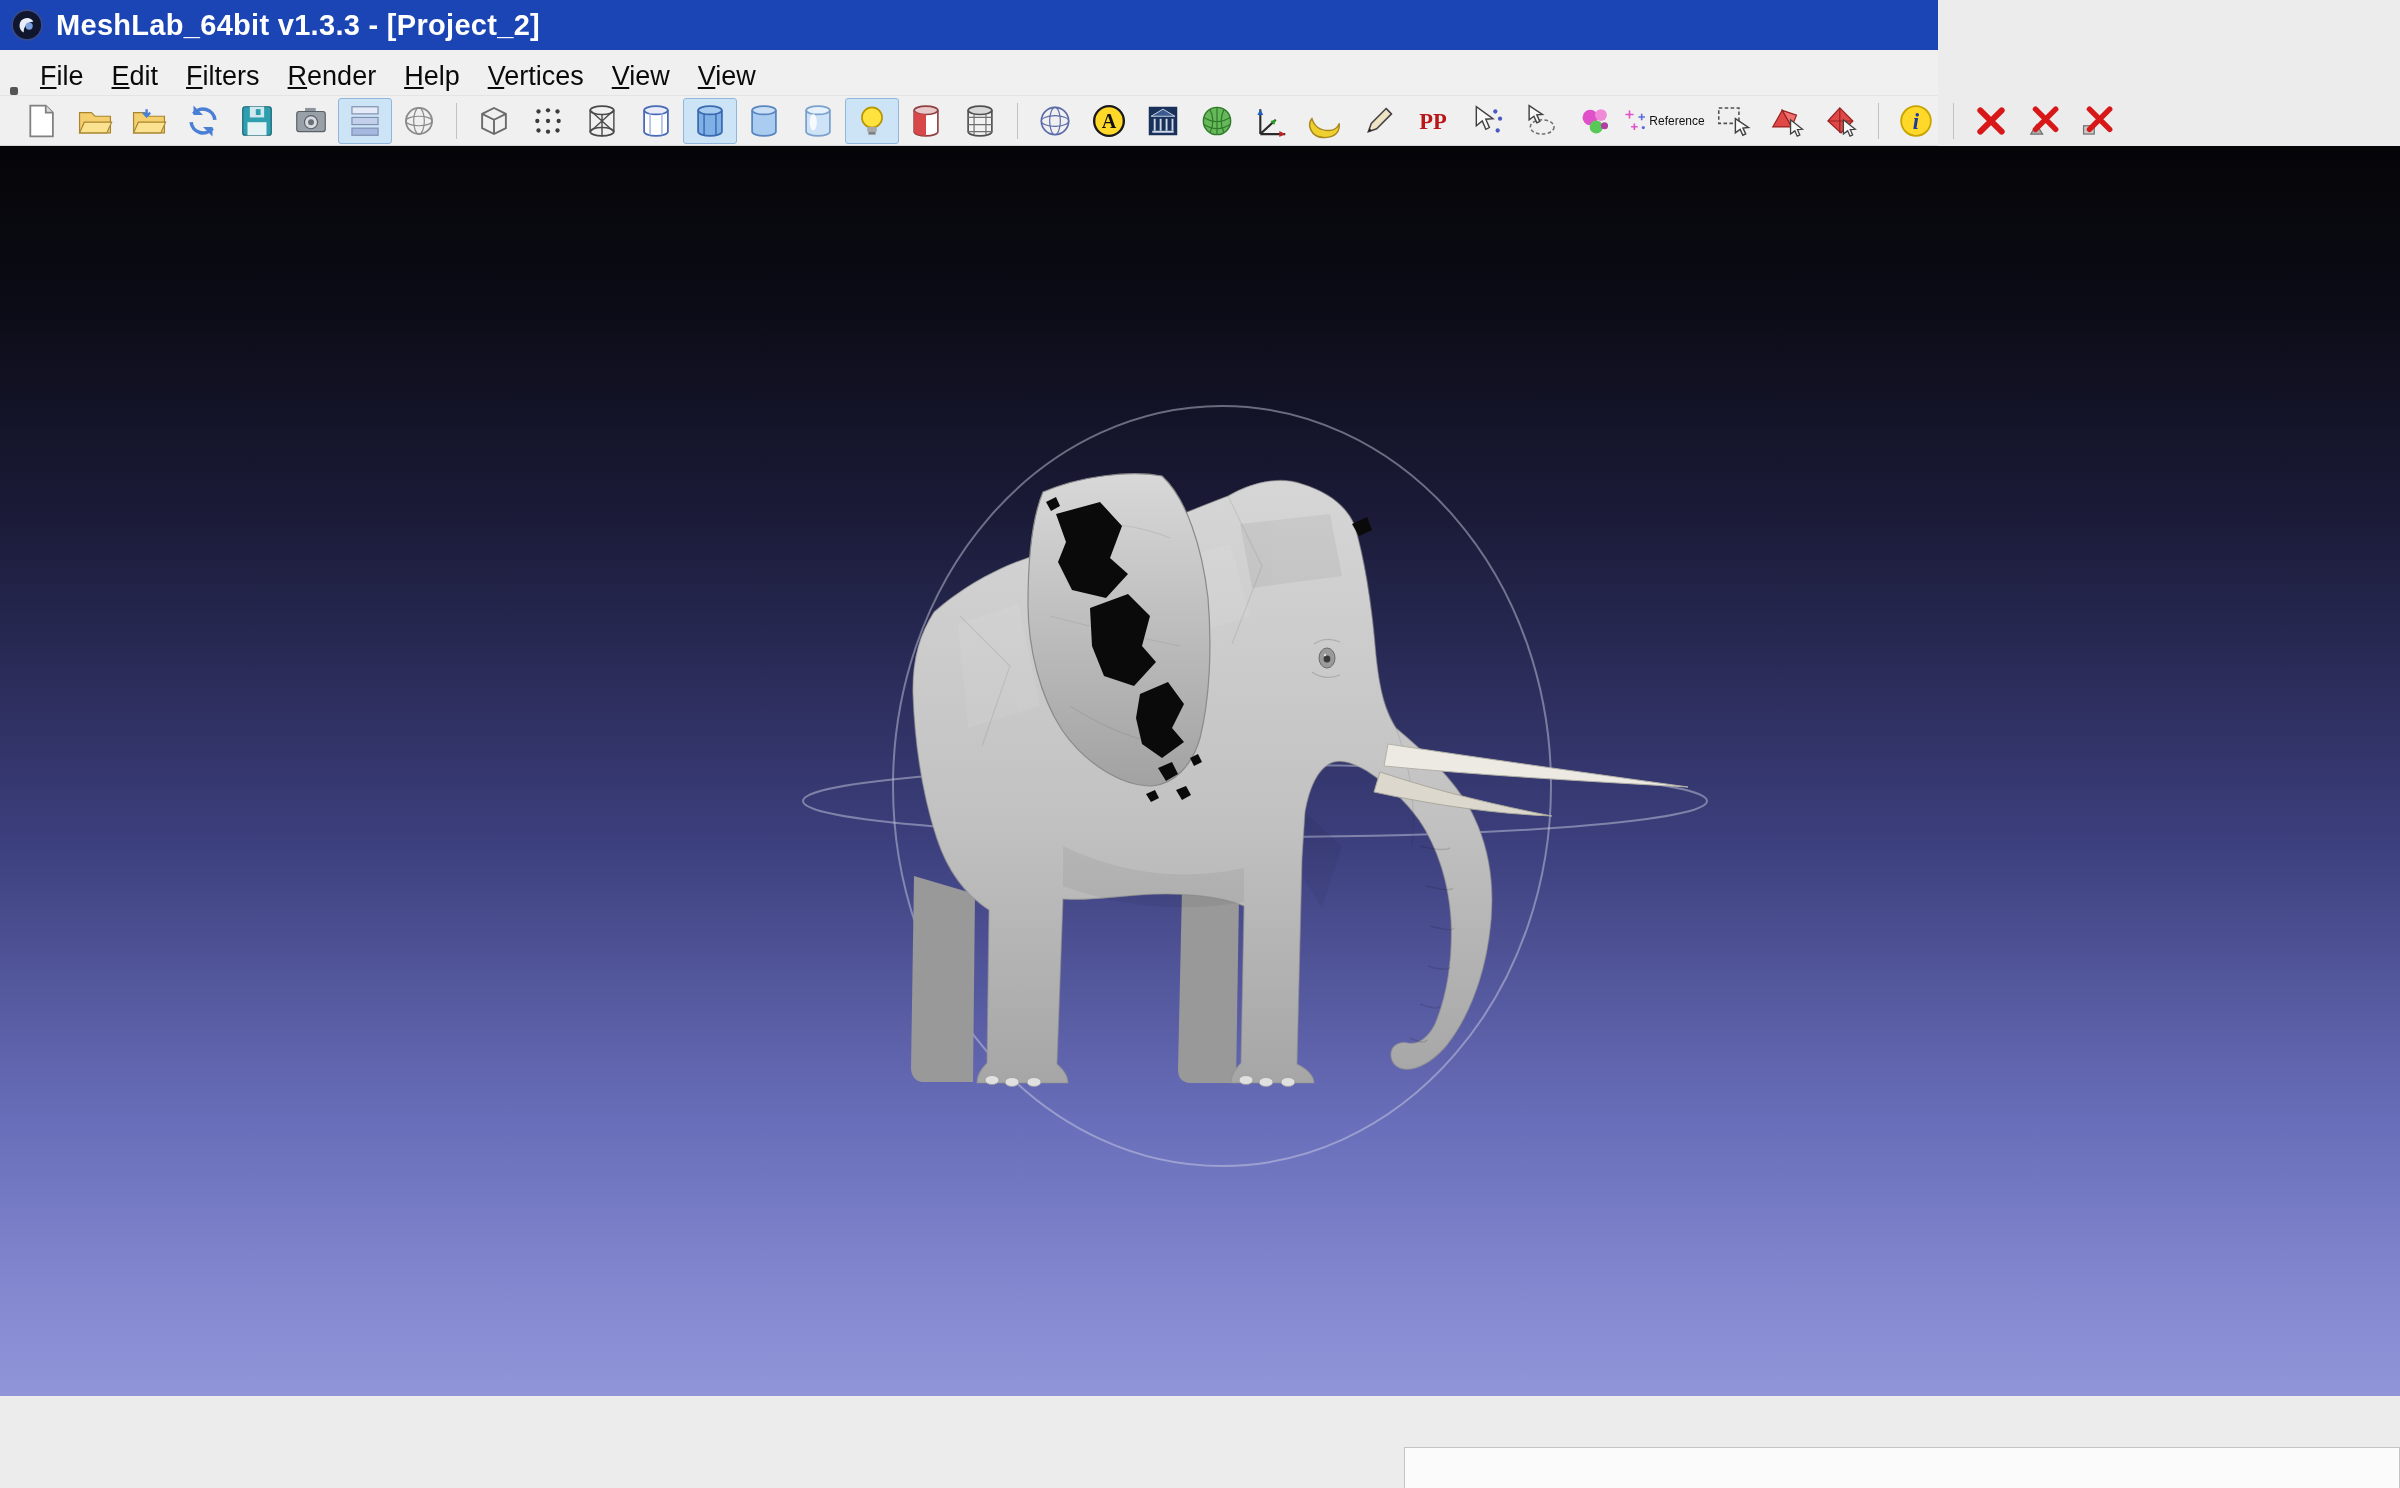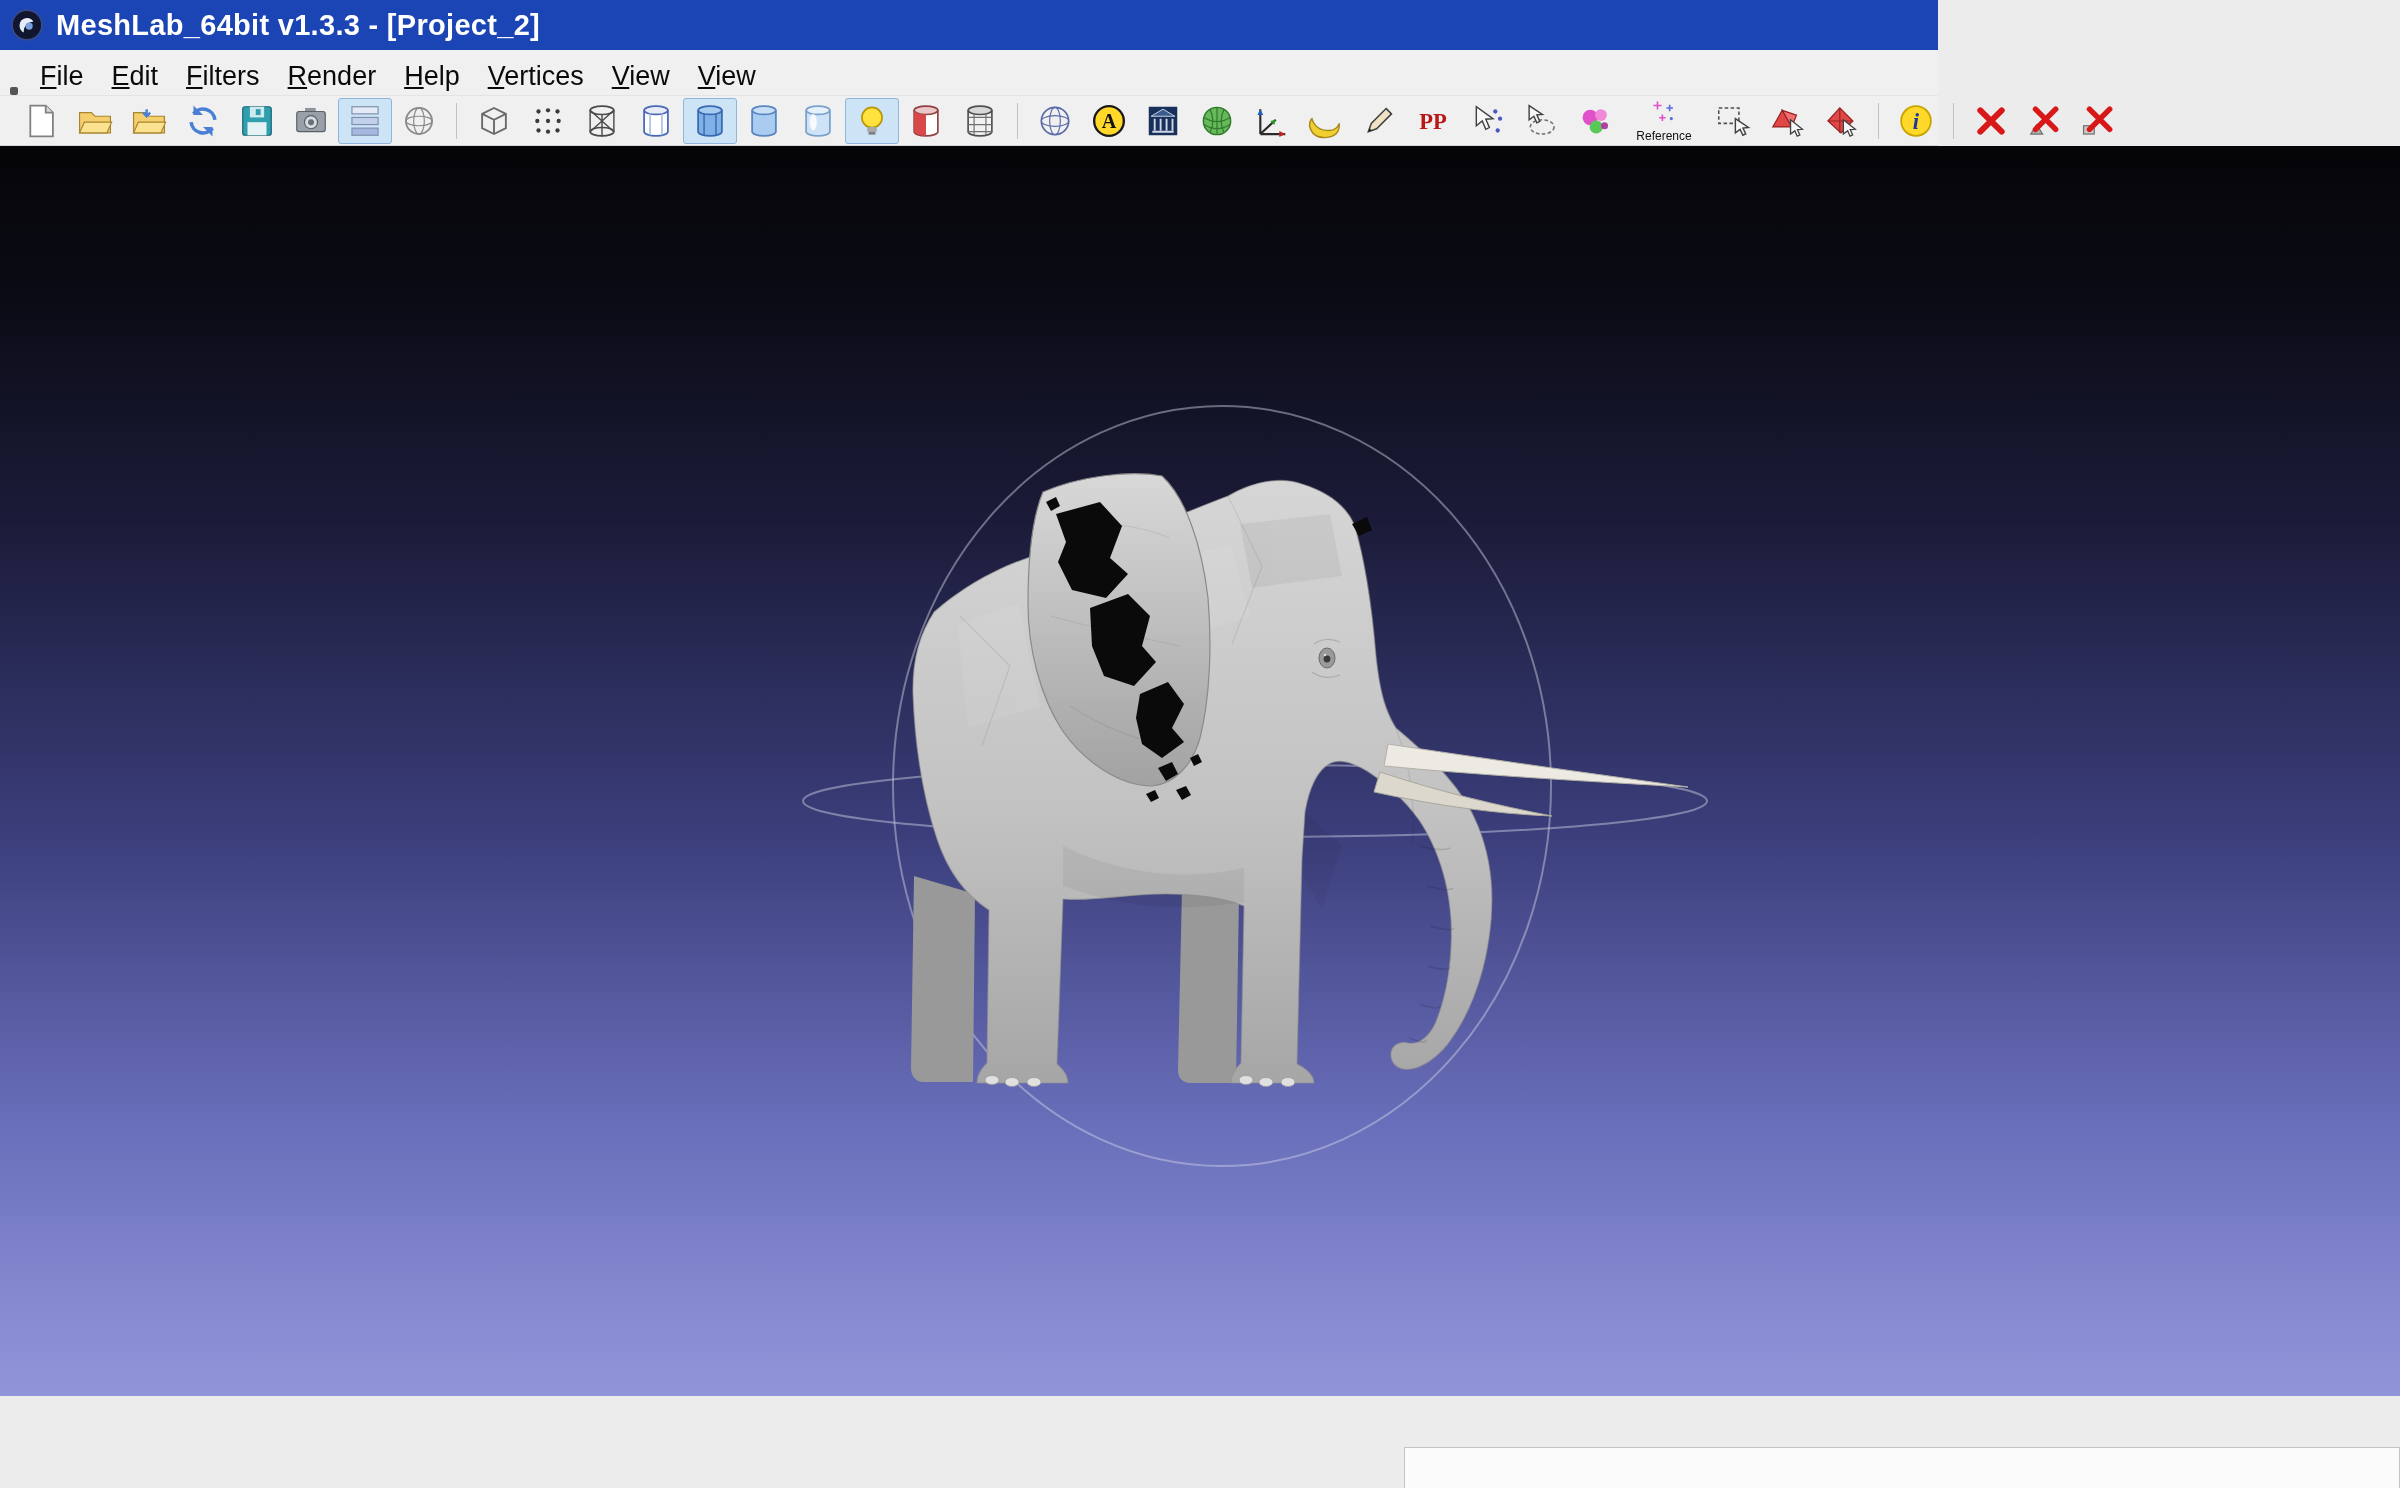--- a/index.html
+++ b/index.html
@@ -16,21 +16,21 @@
   .menubar{height:46px;background:#f0f0f0;display:flex;align-items:flex-end;padding-left:8px;border-bottom:1px solid #e4e4e4}
   .menubar-handle{width:8px;height:8px;background:#555;border-radius:2px;margin:0 8px 0 2px}
   .menu-item{display:inline-block;font-size:27px;color:#0a0a0a;padding:3px 14px;cursor:default}
   .menu-item::first-letter{text-decoration:underline}
 
   
   .toolbar{height:50px;background:#f0f0f0;display:flex;align-items:center;padding-left:14px;border-bottom:1px solid #d6d6d6}
   .tb{width:54px;height:46px;display:flex;align-items:center;justify-content:center;border:1px solid transparent;border-radius:3px;flex:0 0 auto}
   .tb svg{width:38px;height:38px;display:block}
   .tb.pressed{background:#cde3f6;border-color:#8fb7dc}
-  .tb-ref{width:84px;flex-direction:column;justify-content:space-between}
+  .tb-ref{width:84px;flex-direction:row;justify-content:center}
   .tb-ref svg{width:26px;height:26px}
   .ref-label{font-size:12px;color:#111;line-height:13px;margin-top:1px}
   .sep{width:1px;height:36px;background:#c2c2c2;margin:0 10px;flex:0 0 auto}
 
   
   .viewport{position:absolute;top:146px;left:0;width:2400px;height:1250px;overflow:hidden;
     background:linear-gradient(to bottom,#050508 0%,#0b0b15 12%,#1b1b39 30%,#3b3e7b 55%,#696eba 78%,#898ed4 95%,#9095da 100%)}
   .viewport svg{position:absolute;top:0;left:0}
 
   

